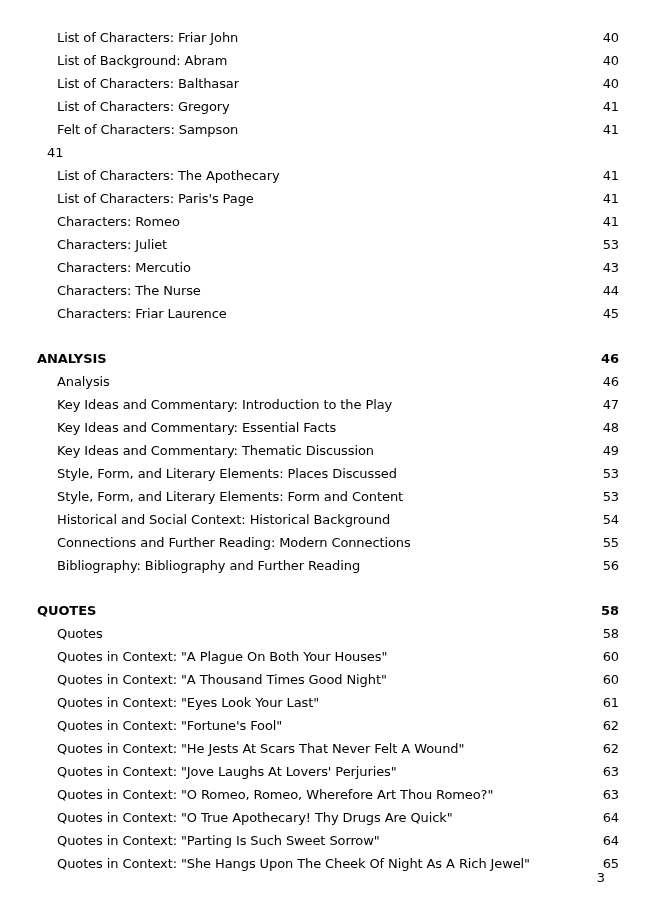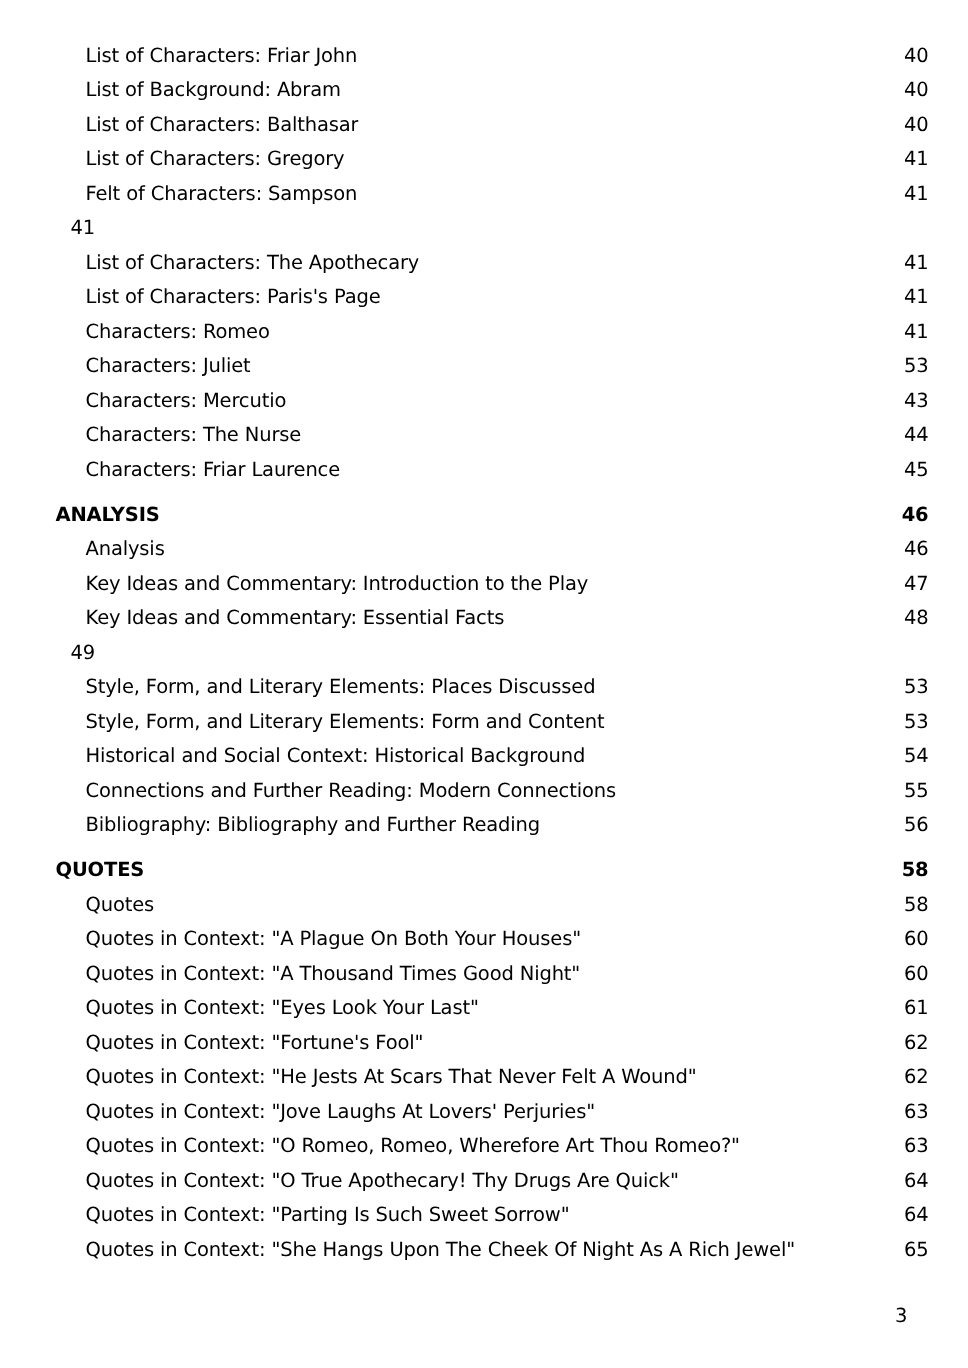--- a/index.html
+++ b/index.html
@@ -17,21 +17,21 @@
     overflow: hidden;
     box-sizing: border-box;
   }
   .toc {
     position: absolute;
     top: 26px;
     left: 37px;
     right: 26px;
   }
   .section + .section {
-    margin-top: 7px;
+    margin-top: 22px;
   }
   .row {
     display: flex;
     justify-content: space-between;
     align-items: center;
     height: 23px;
     font-size: 13px;
     line-height: 23px;
     letter-spacing: -0.1px;
     white-space: nowrap;
@@ -125,20 +125,21 @@
         </div>
         <div class="row entry">
           <span class="label">Key Ideas and Commentary: Introduction to the Play</span>
           <span class="pagenum">47</span>
         </div>
         <div class="row entry">
           <span class="label">Key Ideas and Commentary: Essential Facts</span>
           <span class="pagenum">48</span>
         </div>
         <div class="row entry">
+          <span class="label">Key Ideas and Commentary: Thematic Discussion</span>
           <span class="pagenum">49</span>
         </div>
         <div class="row entry">
           <span class="label">Style, Form, and Literary Elements: Places Discussed</span>
           <span class="pagenum">53</span>
         </div>
         <div class="row entry">
           <span class="label">Style, Form, and Literary Elements: Form and Content</span>
           <span class="pagenum">53</span>
         </div>

